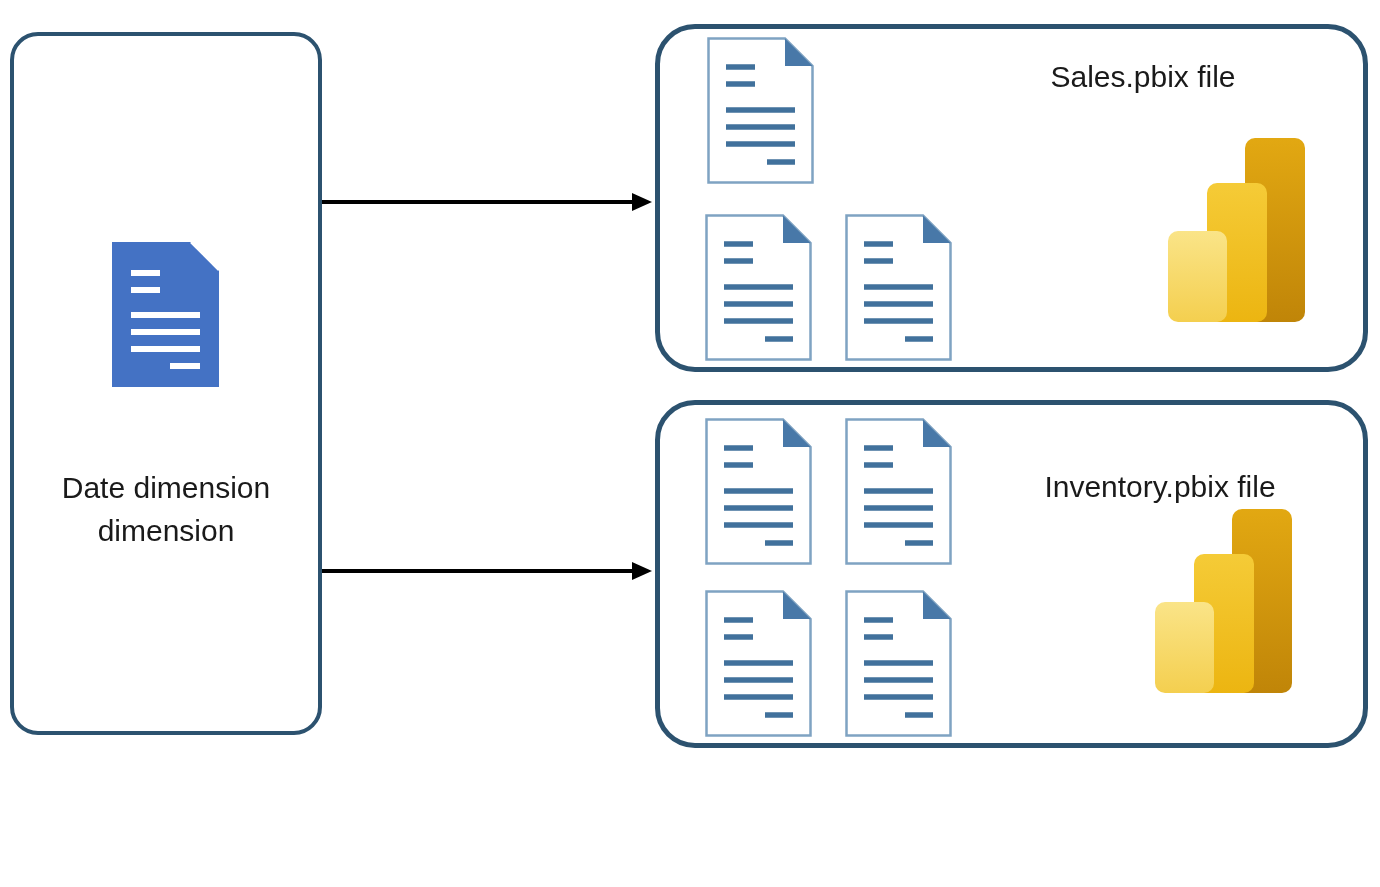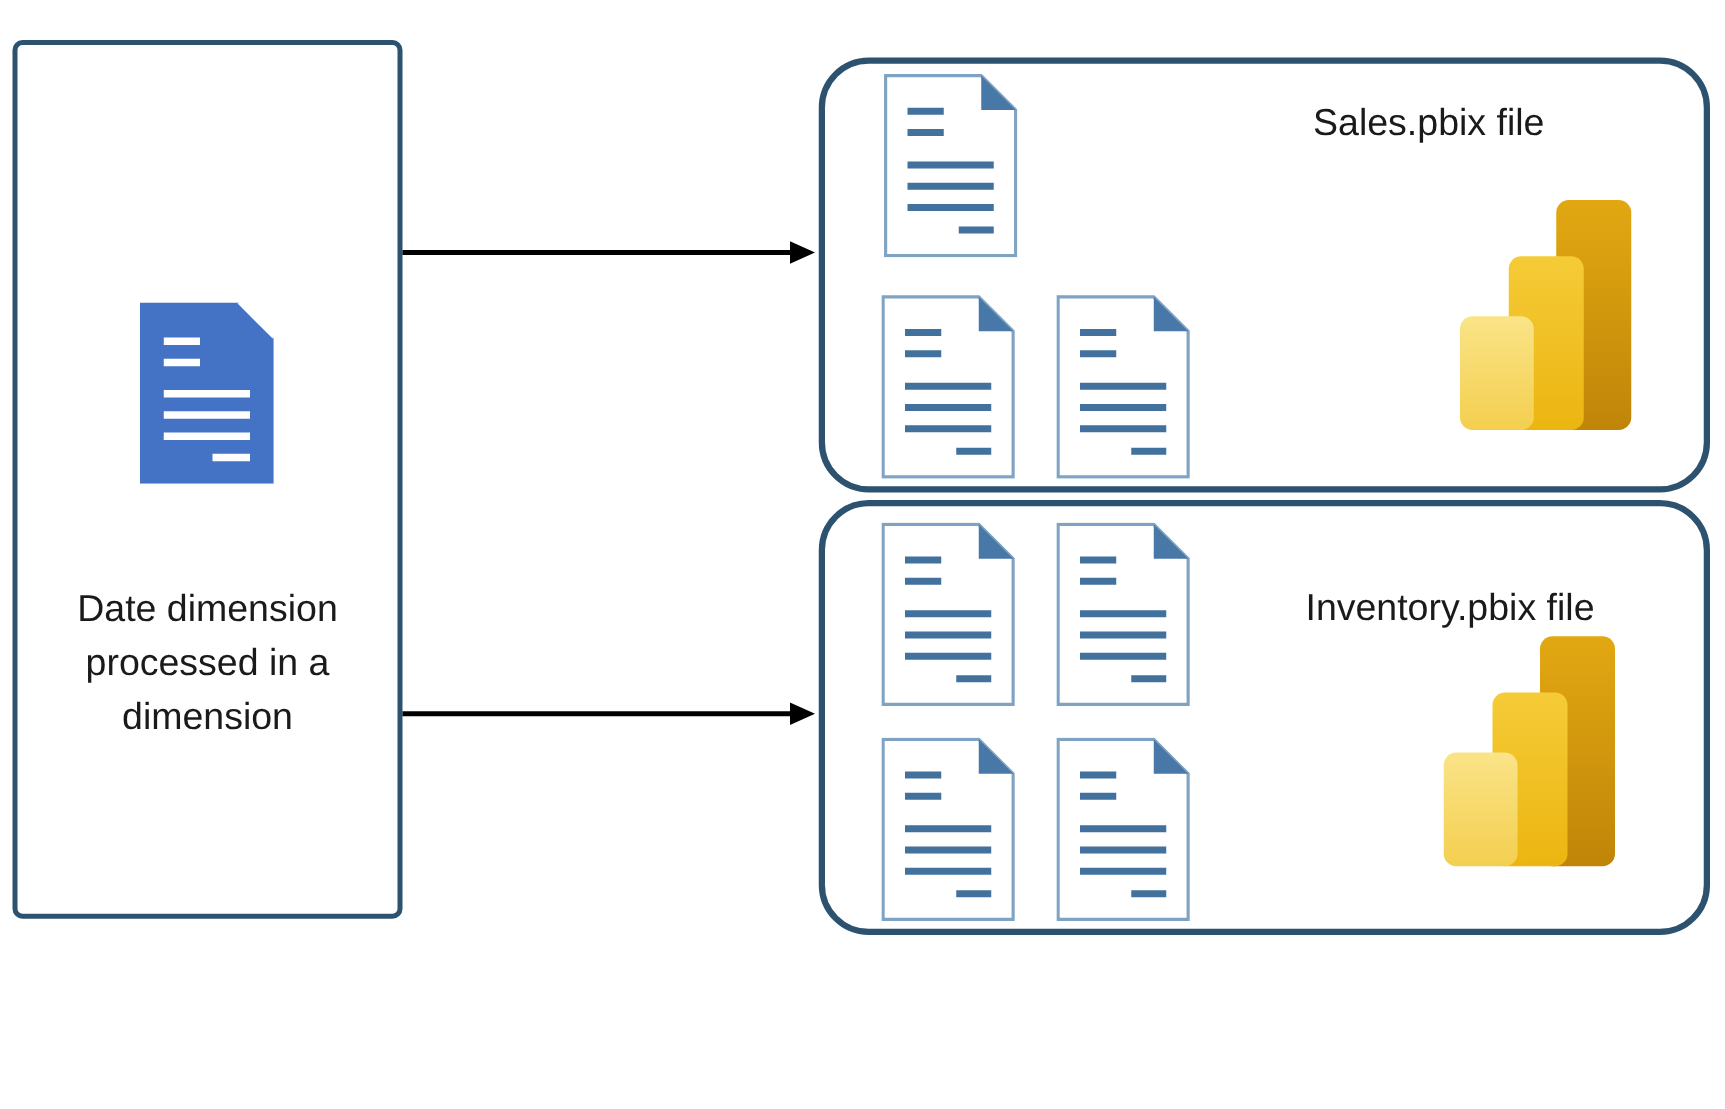--- a/index.html
+++ b/index.html
@@ -3,23 +3,23 @@
 <meta charset="utf-8">
 <style>
   html,body{margin:0;padding:0;background:#fff;}
   .canvas{
     position:relative;width:1380px;height:887px;background:#ffffff;overflow:hidden;
     font-family:"Liberation Sans", sans-serif;color:#1a1a1a;
   }
   .box{
     position:absolute;background:#fff;border:4px solid #2c526f;box-sizing:border-box;
   }
-  .left-box{left:10px;top:32px;width:312px;height:703px;border-radius:8px;}
+  .left-box{left:10px;top:32px;width:312px;height:703px;border-radius:28px;}
   .right-box{left:655px;width:713px;height:348px;border-width:5px;border-radius:40px;}
-  .sales-box{top:46px;}
+  .sales-box{top:24px;}
   .inventory-box{top:400px;}
   .doc{position:absolute;}
   .source-label{
     position:absolute;left:12px;right:12px;top:430px;text-align:center;
     font-size:30px;line-height:43px;
   }
   .source-label span{display:block;}
   .box-title{
     position:absolute;top:31px;width:300px;text-align:center;font-size:30px;white-space:nowrap;
   }
@@ -69,21 +69,20 @@
 </svg>
 
 <div class="canvas">
 
   <div class="box left-box">
     <svg class="doc" style="left:98px;top:206px" width="107" height="145" viewBox="0 0 107 145">
         <use href="#doc-filled"></use>
       </svg>
     <div class="source-label">
       <span>Date dimension</span>
-      <span>processed in a</span>
       <span>dimension</span>
     </div>
   </div>
 
   <div class="arrow-line to-sales"></div>
   <div class="arrow-head to-sales"></div>
   <div class="arrow-line to-inventory"></div>
   <div class="arrow-head to-inventory"></div>
 
   <div class="box right-box sales-box">

